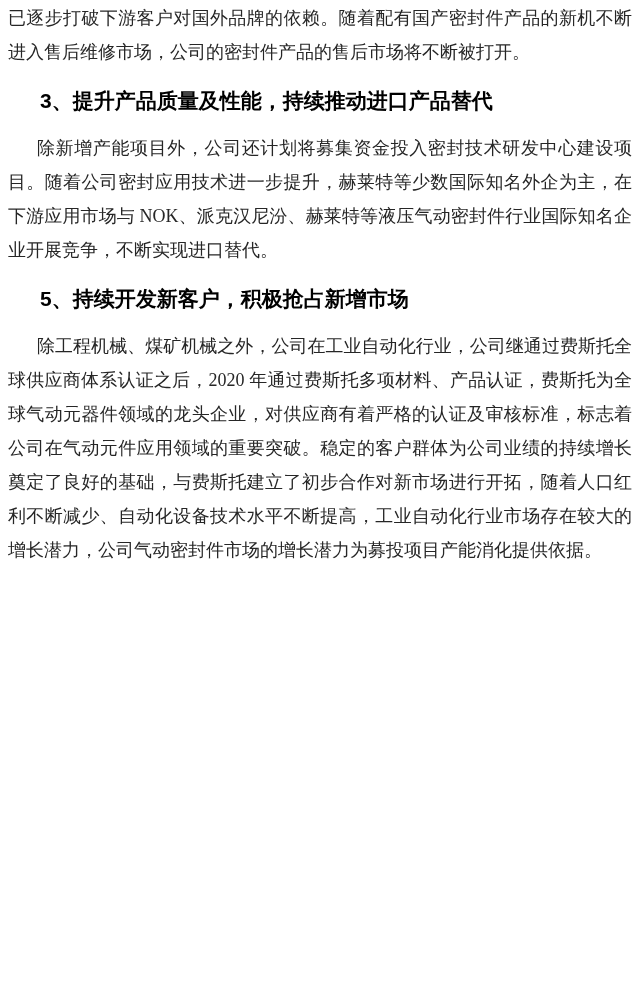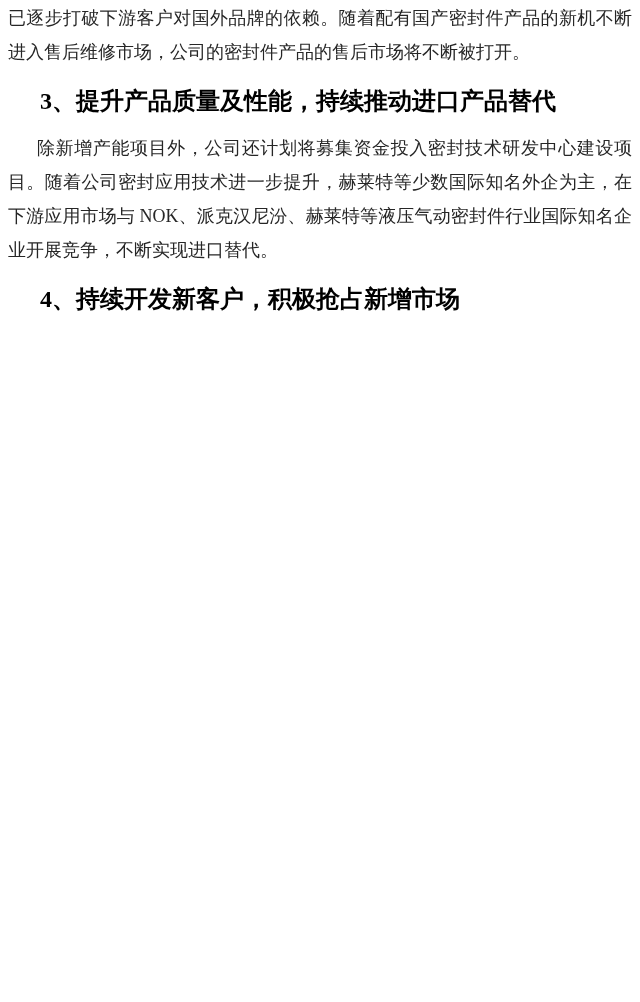--- a/index.html
+++ b/index.html
@@ -28,22 +28,22 @@
     color: var(--body-text);
     text-align: justify;
     text-indent: 29px;
     margin-top: 13px;
   }
   .para.continuation {
     text-indent: 0;
     margin-top: 0;
   }
   .heading {
-    font-family: Liberation Serif, serif;
-    font-size: 24px;
+    font-family: Liberation Sans, sans-serif;
+    font-size: 21px;
     font-weight: bold;
     line-height: 34px;
     color: var(--heading-text);
     padding-left: 32px;
     margin: 15px 0 12px 0;
     text-align: left;
   }
   .caret {
     display: inline-block;
     width: 2px;
@@ -58,17 +58,18 @@
 
 <div class="page">
 
   <p class="para continuation">已逐步打破下游客户对国外品牌的依赖。随着配有国产密封件产品的新机不断进入售后维修市场，公司的密封件产品的售后市场将不断被打开。</p>
 
   <div class="heading">3、提升产品质量及性能，持续推动进口产品替代</div>
 
   <p class="para">除新增产能项目外，公司还计划将募集资金投入密封技术研发中心建设项目。随着公司密封应用技术进一步提升，赫莱特等少数国际知名外企为主，在下游应用市场与 NOK、派克汉尼汾、赫莱特等液压气动密封件行业国际知名企业开展竞争，不断实现进口替代。</p>
 
 
-  <div class="heading">4、持续开发新客户，积极抢占新增市场</div>
+  <div class="heading">5、持续开发新客户，积极抢占新增市场</div>
 
 
+  <p class="para">除工程机械、煤矿机械之外，公司在工业自动化行业，公司继通过费斯托全球供应商体系认证之后，2020 年通过费斯托多项材料、产品认证，费斯托为全球气动元器件领域的龙头企业，对供应商有着严格的认证及审核标准，标志着公司在气动元件应用领域的重要突破。稳定的客户群体为公司业绩的持续增长奠定了良好的基础，与费斯托建立了初步合作对新市场进行开拓，随着人口红利不断减少、自动化设备技术水平不断提高，工业自动化行业市场存在较大的增长潜力，公司气动密封件市场的增长潜力为募投项目产能消化提供依据。</p>
 
 </div>
 
 </body></html>

